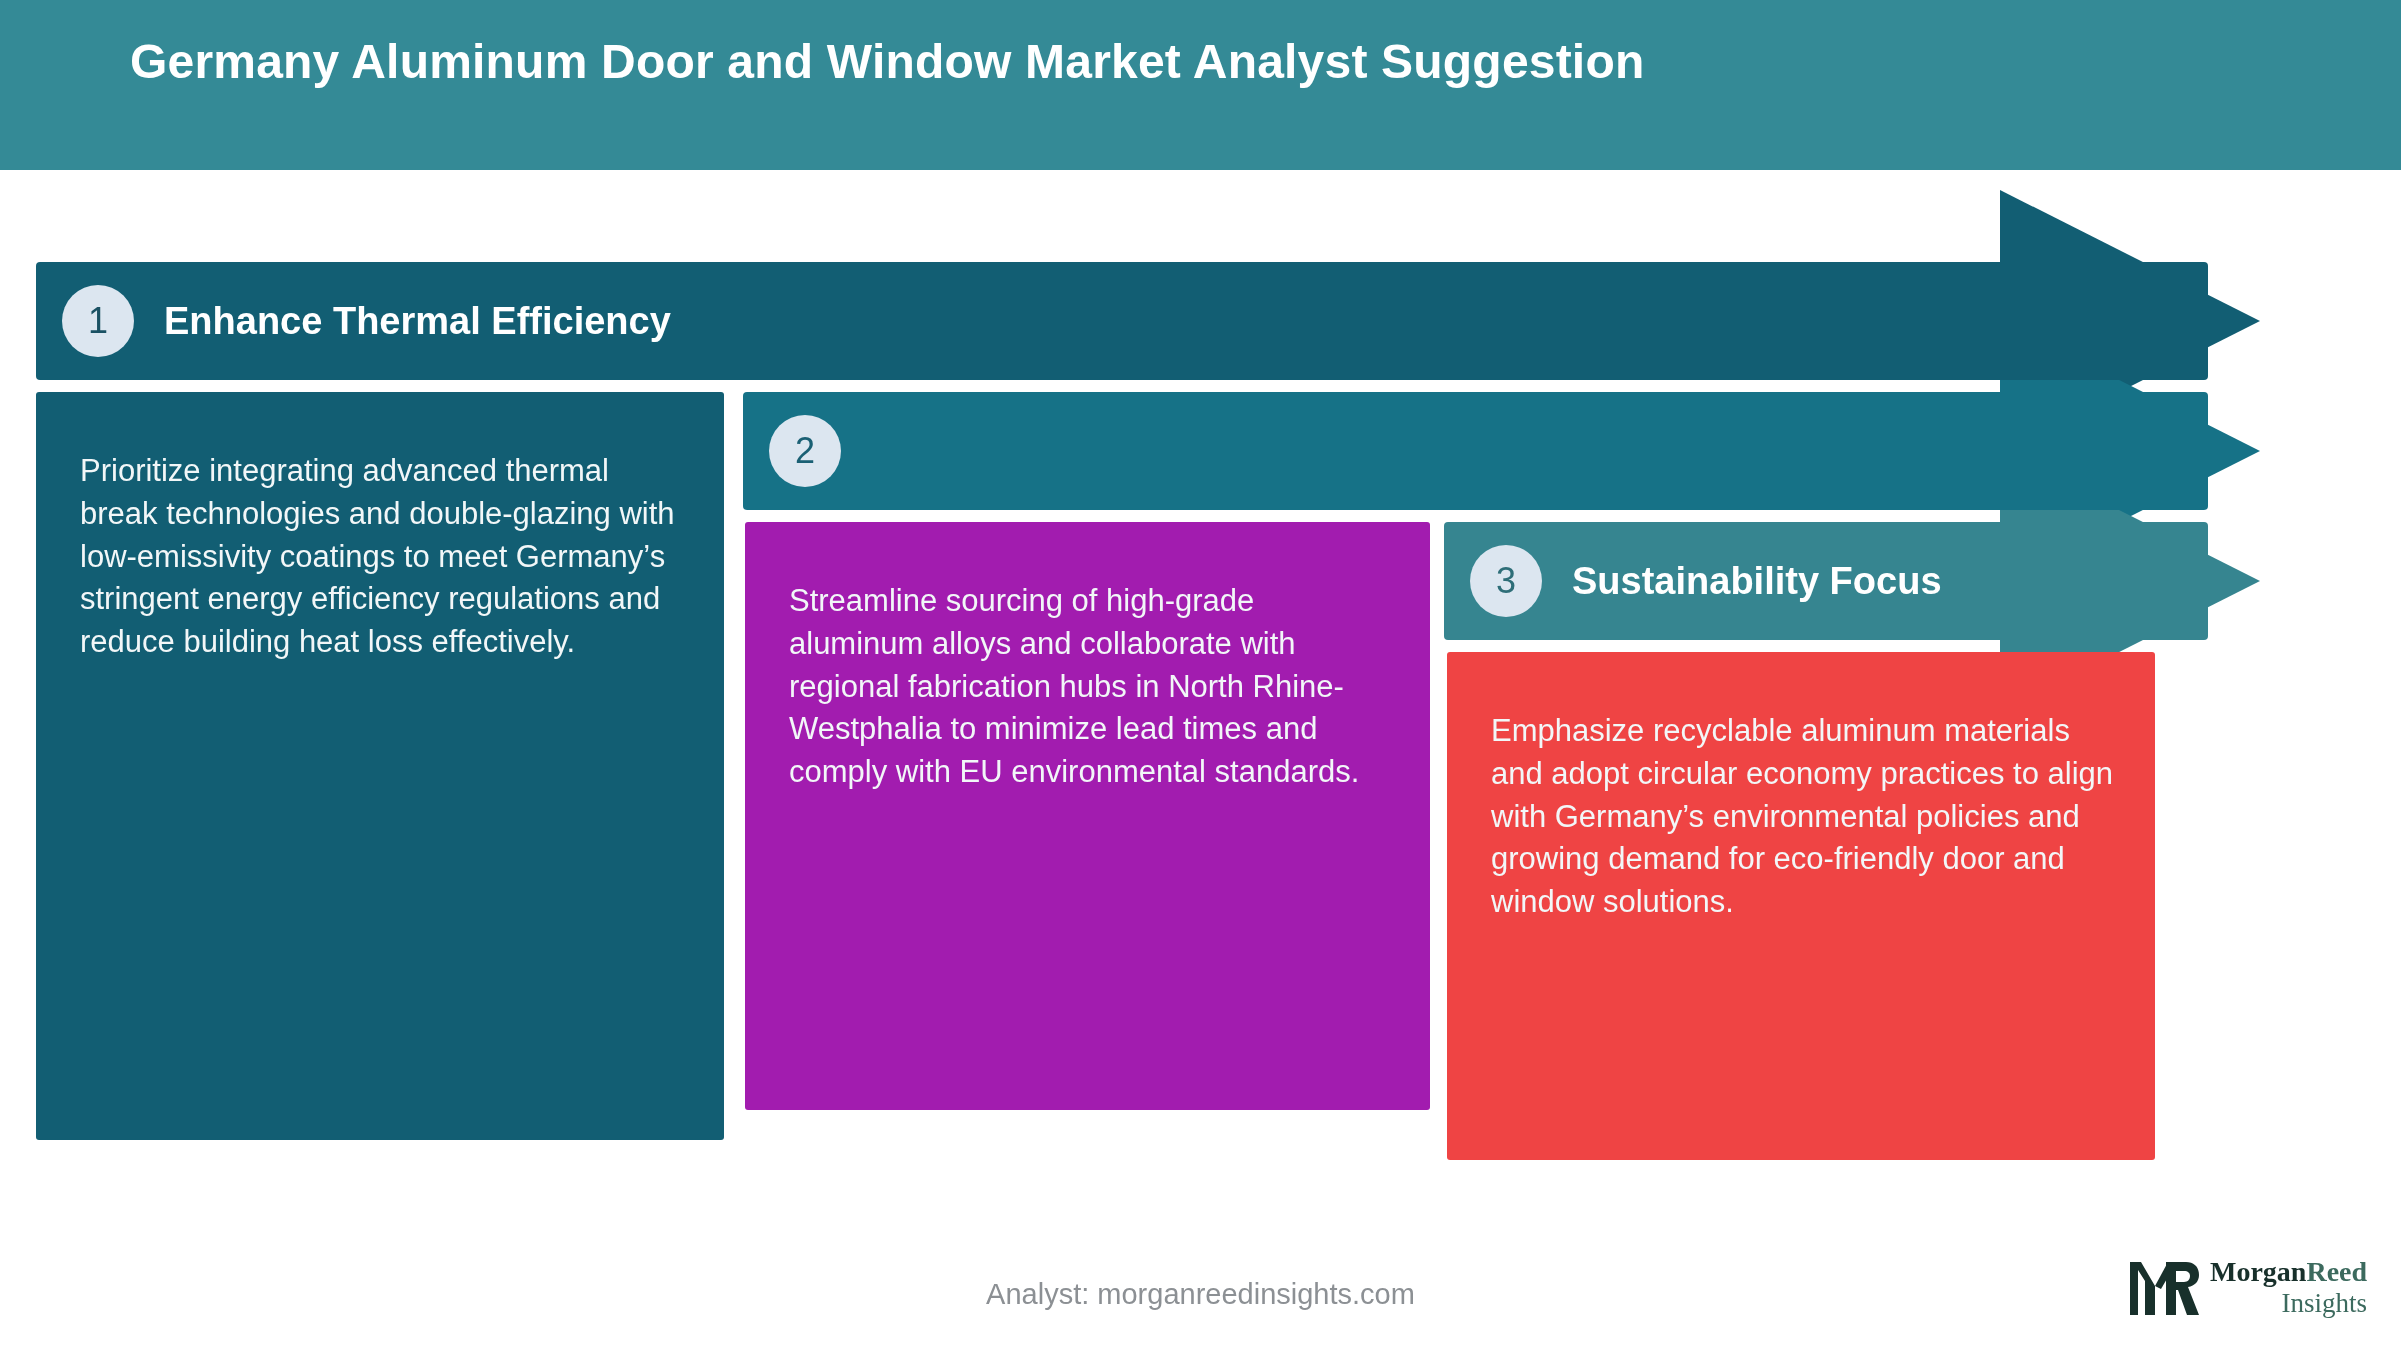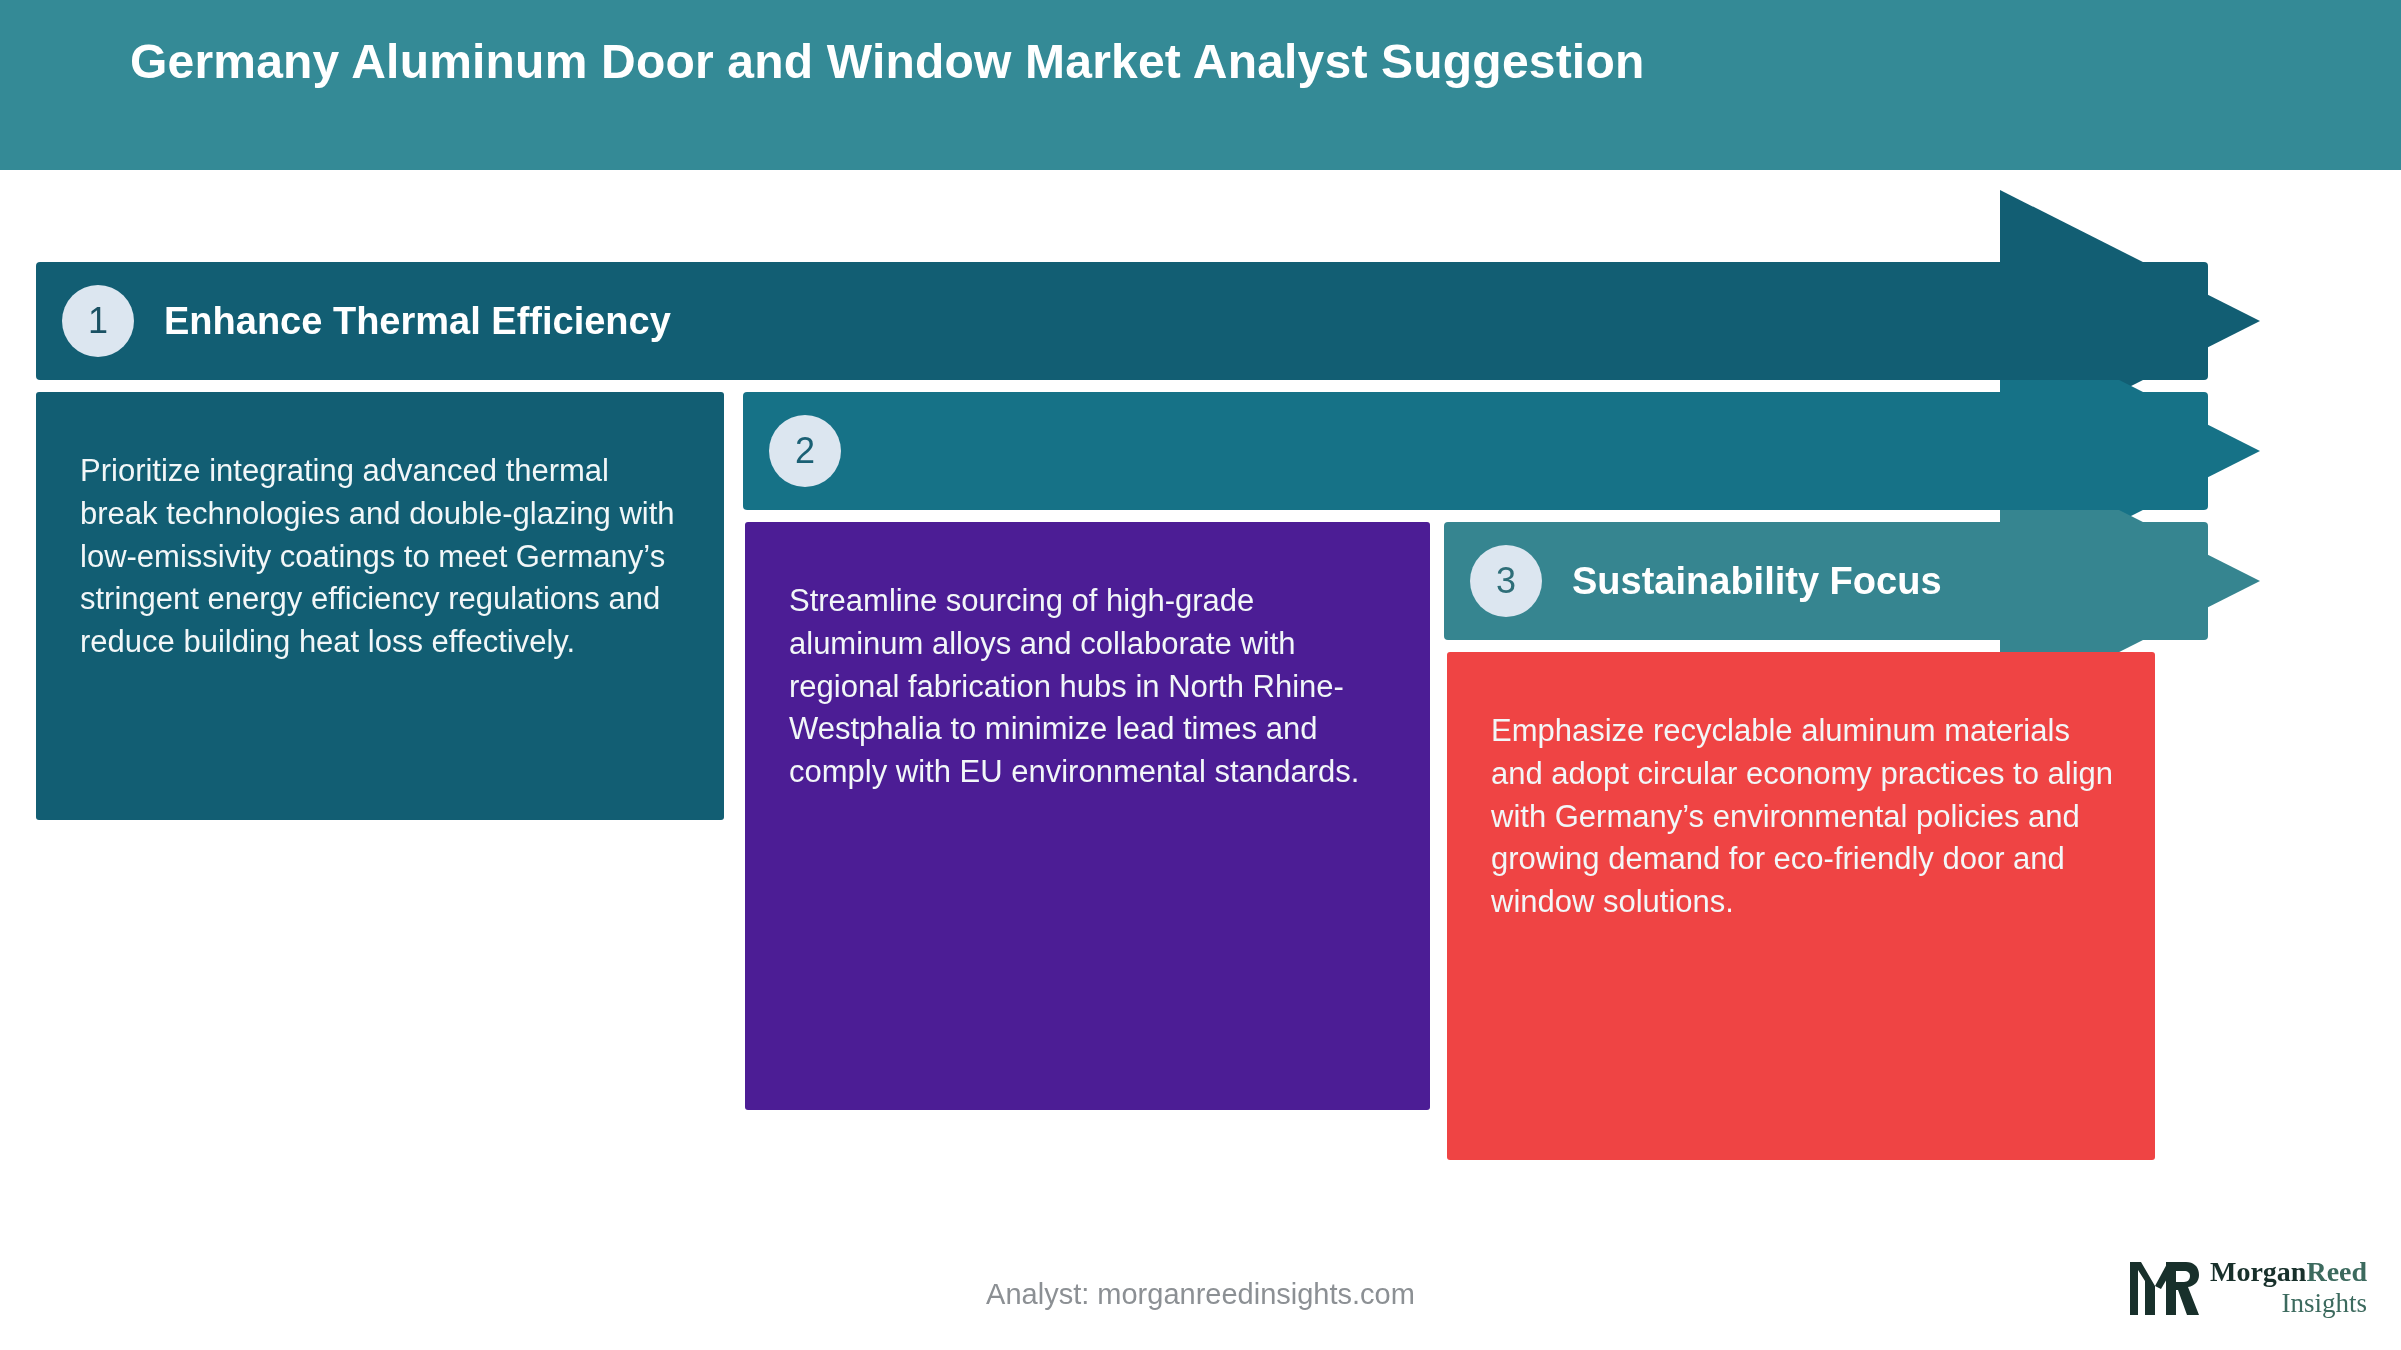--- a/index.html
+++ b/index.html
@@ -86,22 +86,22 @@
     color: #ffffff;
     white-space: nowrap;
   }
 
   
   .body-box {
     position: absolute;
     border-radius: 3px;
     padding: 58px 40px 30px 44px;
   }
-  .box-1 { left: 36px;   top: 392px;  width: 688px; height: 428px;  background: #125E73; }
-  .box-2 { left: 745px;  top: 522px;  width: 685px; height: 588px;  background: #4c1d95; }
+  .box-1 { left: 36px;   top: 392px;  width: 688px; height: 748px;  background: #125E73; }
+  .box-2 { left: 745px;  top: 522px;  width: 685px; height: 588px;  background: #a21caf; }
   .box-3 { left: 1447px; top: 652px;  width: 708px; height: 508px;  background: #ef4444; }
 
   .body-text {
     font-size: 31px;
     line-height: 1.38;
     color: #F2F7F8;
     font-weight: 400;
   }
 
   

